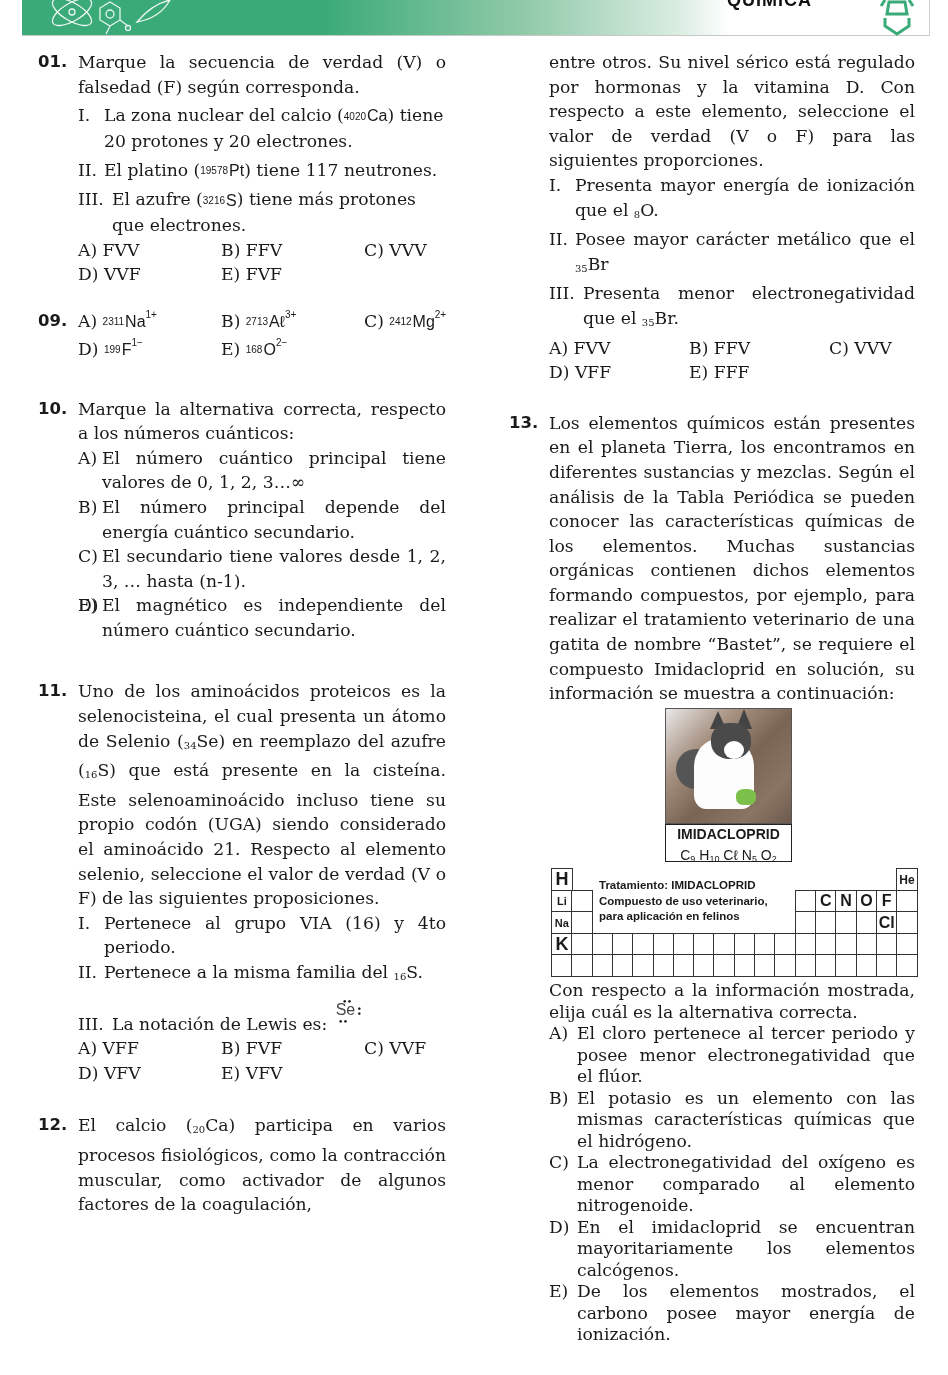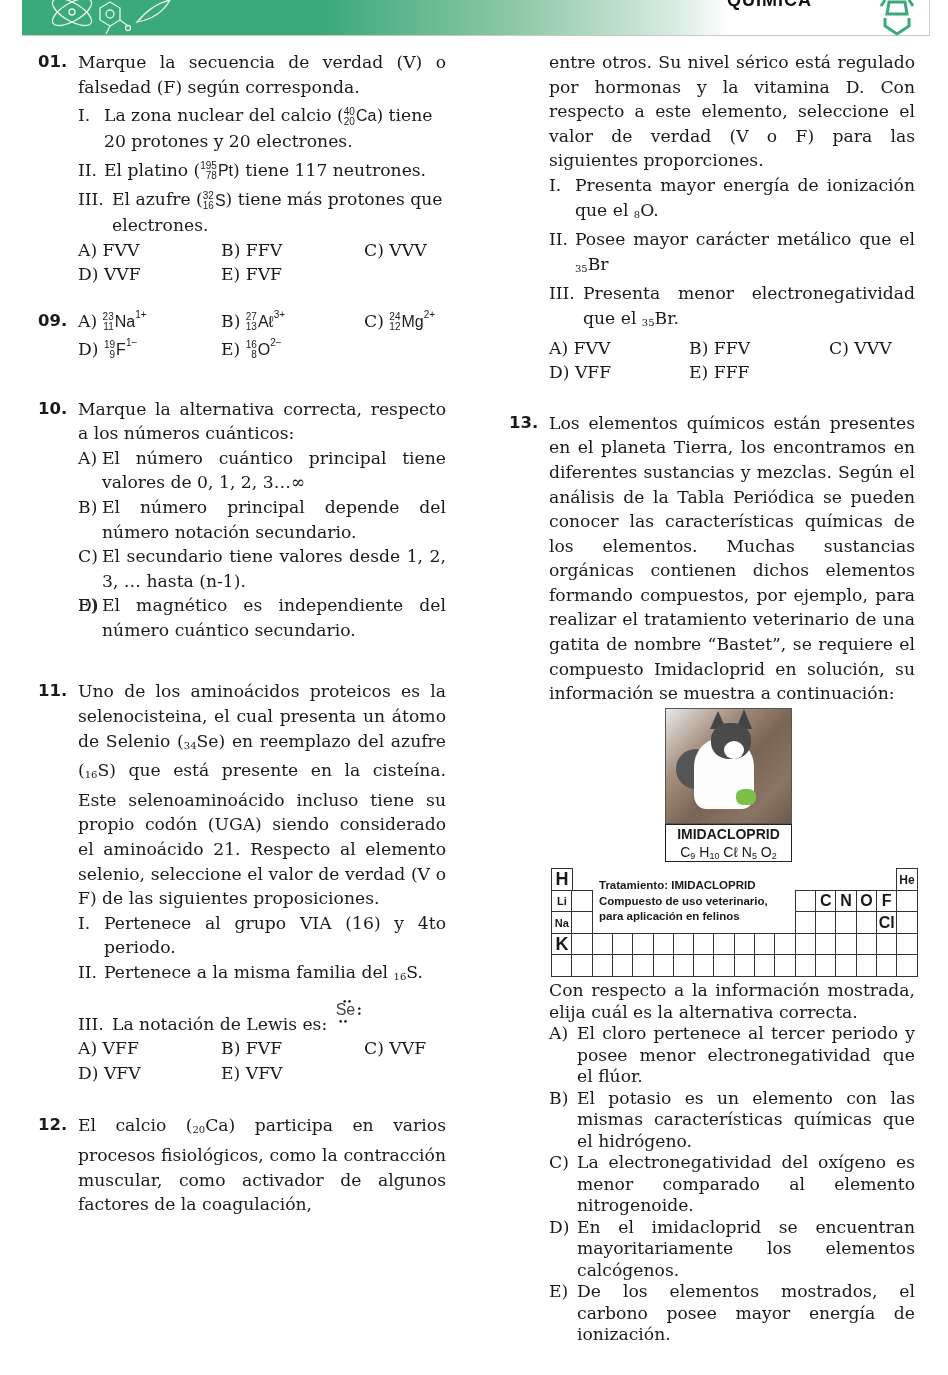--- a/index.html
+++ b/index.html
@@ -25,21 +25,21 @@
 
   .item { position: relative; padding-left: 24px; }
   .item .lbl { position: absolute; left: 0; top: 0; }
   .item.roman { padding-left: 26px; }
   .item.roman3 { padding-left: 34px; }
 
   .opts { display: grid; grid-template-columns: 143px 143px 120px; }
   .opts span { white-space: nowrap; }
 
   .iso { display: inline-flex; align-items: center; font-family: "Liberation Sans", sans-serif; vertical-align: middle; }
-  .iso .stack { display: inline-flex; flex-direction: column; font-size: 10px; line-height: 10px; text-align: right; margin-right: 1px; }
+  .iso .stack { display: inline-flex; flex-direction: row; font-size: 10px; line-height: 10px; text-align: right; margin-right: 1px; }
   .iso .sym { font-size: 16px; }
   .iso .chg { font-size: 10px; position: relative; top: -7px; }
   .sub { font-size: 10px; vertical-align: -2px; }
 
   .lewis { display: inline-block; position: relative; width: 40px; height: 20px; vertical-align: -2px; }
   .lewis .sym { position: absolute; left: 3px; top: -14px; font-family: "Liberation Sans", sans-serif; font-size: 16px; color: #444; }
   .lewis .dots-top { position: absolute; left: 9px; top: -22px; font-size: 10px; letter-spacing: -1px; }
   .lewis .dots-bot { position: absolute; left: 5px; top: -2px; font-size: 10px; letter-spacing: -1px; }
   .lewis .dots-right { position: absolute; left: 24px; top: -14px; font-size: 14px; font-weight: bold; }
 
@@ -47,21 +47,21 @@
   .cat-body { position: absolute; left: 28px; top: 30px; width: 60px; height: 70px; background: #fdfdfd; border-radius: 40% 40% 20% 20%; }
   .cat-head { position: absolute; left: 45px; top: 14px; width: 40px; height: 36px; background: #4a4a4a; border-radius: 45%; }
   .cat-ear1 { position: absolute; left: 44px; top: 2px; width: 0; height: 0; border-left: 8px solid transparent; border-right: 8px solid transparent; border-bottom: 18px solid #444; }
   .cat-ear2 { position: absolute; left: 70px; top: 0; width: 0; height: 0; border-left: 8px solid transparent; border-right: 8px solid transparent; border-bottom: 20px solid #444; }
   .cat-face { position: absolute; left: 58px; top: 32px; width: 20px; height: 18px; background: #fff; border-radius: 50%; }
   .cat-back { position: absolute; left: 10px; top: 40px; width: 40px; height: 40px; background: #555; border-radius: 50%; }
   .cat-toy { position: absolute; left: 70px; top: 80px; width: 20px; height: 16px; background: #7cbf4a; border-radius: 40%; }
 
   .figure-label { position: absolute; left: 665px; top: 824px; width: 127px; height: 38px; border: 1.5px solid #222; background: #fff; text-align: center; font-family: "Liberation Sans", sans-serif; }
   .figure-label .t1 { font-weight: bold; font-size: 14px; line-height: 17px; margin-top: 1px; }
-  .figure-label .t2 { font-size: 14px; line-height: 18px; }
+  .figure-label .t2 { font-size: 14px; line-height: 24px; }
   .figure-label .t2 .s { font-size: 9px; vertical-align: -2px; }
 
   .ptable { position: absolute; left: 551px; top: 868px; width: 366px; height: 108px; }
   .ptable .cell { position: absolute; border: 1.5px solid #333; font-family: "Liberation Sans", sans-serif; font-weight: bold; display: flex; align-items: center; justify-content: center; background: #fff; }
   .ptable .note { position: absolute; left: 48px; top: 10px; width: 200px; font-family: "Liberation Sans", sans-serif; font-weight: bold; font-size: 11.5px; line-height: 15.5px; color: #1a1a1a; }
 </style>
 </head>
 <body>
 
 <div class="header">
@@ -178,21 +178,21 @@
             <span class="sym">O</span>
             <span class="chg">2−</span>
           </span></span>
     </div>
   </div>
 
   <div class="q" style="margin-top:34px">
     <span class="qnum">10.</span>
     <div class="just">Marque la alternativa correcta, respecto a los números cuánticos:</div>
     <div class="item just"><span class="lbl">A)</span><span>El número cuántico principal tiene valores de 0, 1, 2, 3…∞</span></div>
-    <div class="item just"><span class="lbl">B)</span><span>El número principal depende del número notación secundario.</span></div>
+    <div class="item just"><span class="lbl">B)</span><span>El número principal depende del energía cuántico secundario.</span></div>
     <div class="item just"><span class="lbl">C)</span><span>El secundario tiene valores desde 1, 2, 3, … hasta (n-1).</span></div>
     <div class="item just"><span class="lbl">D)</span></div>
     <div class="item just"><span class="lbl">E)</span><span>El magnético es independiente del número cuántico secundario.</span></div>
   </div>
 
   <div class="q" style="margin-top:37px">
     <span class="qnum">11.</span>
     <div class="just"><span>Uno de los aminoácidos proteicos es la selenocisteina, el cual presenta un átomo de Selenio (</span><span class="sub">34</span><span>Se) en reemplazo del azufre (</span><span class="sub">16</span><span>S) que está presente en la cisteína. Este selenoaminoácido incluso tiene su propio codón (UGA) siendo considerado el aminoácido 21. Respecto al elemento selenio, seleccione el valor de verdad (V o F) de las siguientes proposiciones.</span></div>
     <div class="item roman just"><span class="lbl">I.</span><span>Pertenece al grupo VIA (16) y 4to periodo.</span></div>
     <div class="item roman"><span class="lbl">II.</span><span>Pertenece a la misma familia del </span><span class="sub">16</span><span>S.</span></div>

